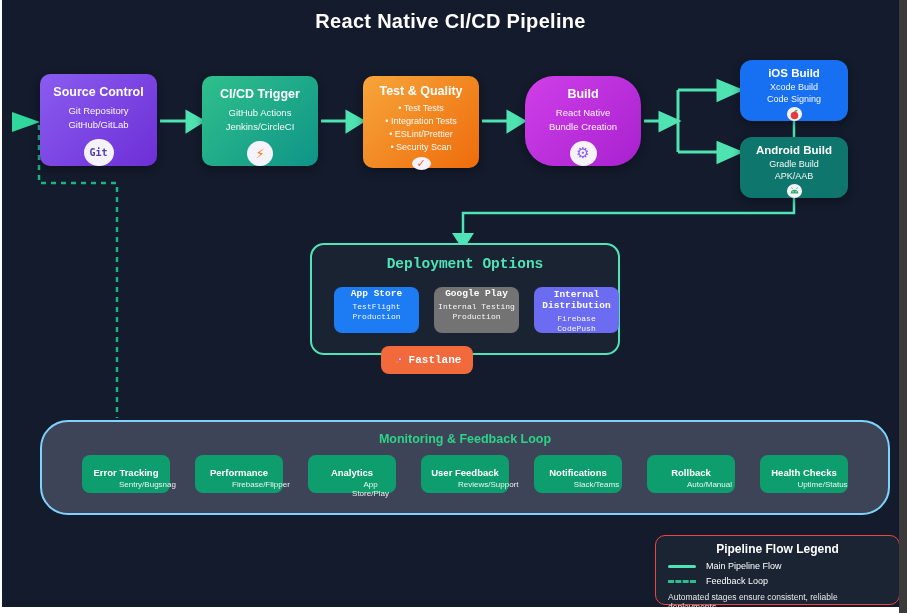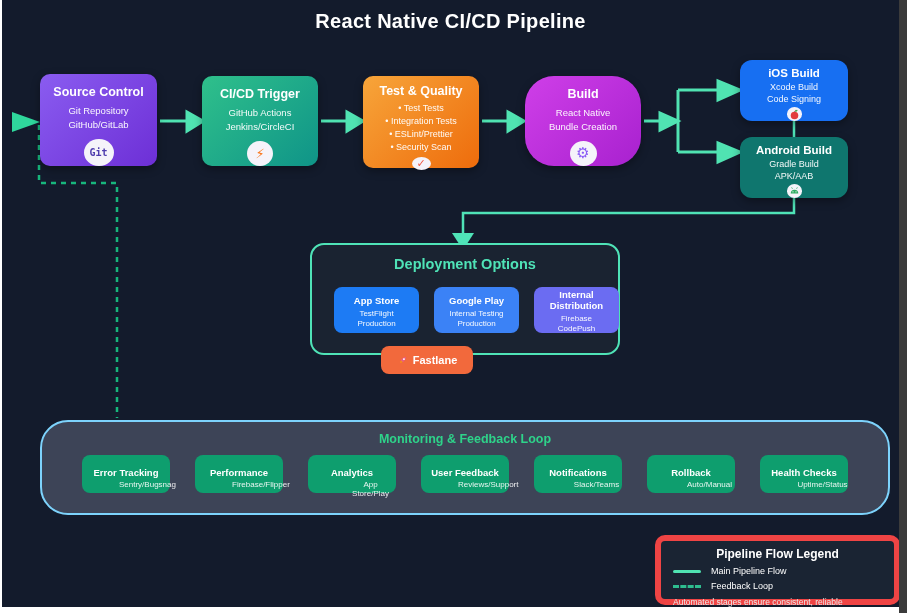--- a/index.html
+++ b/index.html
@@ -29,40 +29,40 @@
   .tq .stage-title { margin-top:8px; }
   .tq-bullets { font-size:9px; line-height:13px; margin-top:4px; color:rgba(255,255,255,.96); }
 
   .git-badge { width:30px; height:30px; font-family:"DejaVu Sans Mono","Liberation Mono",monospace; font-size:10px; font-weight:bold; color:#4f3dae; }
   .bolt-badge { width:26px; height:26px; font-size:13px; color:#f97316; }
   .check-badge { width:19px; height:19px; font-size:11px; font-weight:bold; color:#ef5844; margin-top:3px; }
   .gear-badge { width:27px; height:27px; font-size:15px; color:#8b5cf6; }
   .mini-badge { width:15px; height:15px; margin-top:2px; }
 
   
-  .deploy { position:absolute; left:308px; top:243px; width:310px; height:112px; border:2px solid #4fe3b7; border-radius:14px; background:#1a2331; }
+  .deploy { position:absolute; left:308px; top:243px; width:310px; height:112px; border:2px solid #4fe3b7; border-radius:14px; background:#1a2331;font-family:Liberation Mono, monospace; }
   .deploy-title { text-align:center; margin-top:11px; color:#4fe3b7; font-size:14.5px; font-weight:bold; }
-  .dopt { position:absolute; top:42px; width:85px; height:46px; border-radius:8px; color:#fff; text-align:center; padding-top:9px; }
+  .dopt { position:absolute; top:42px; width:85px; height:46px; border-radius:8px; color:#fff; text-align:center; padding-top:2px; }
   .dopt-title { font-size:9.5px; font-weight:bold; line-height:1.15; }
   .dopt-sub { font-size:8px; line-height:1.3; margin-top:2px; color:rgba(255,255,255,.95); }
   .dopt-appstore { left:22px;  background:#1d7bf4; }
-  .dopt-gplay    { left:122px; background:#3b82f6; }
+  .dopt-gplay    { left:122px; background:#737373; }
   .dopt-internal { left:222px; background:#6b6cf2; padding-top:3px; }
   .fastlane { position:absolute; left:69px; top:101px; width:92px; height:28px; background:#f2693c; border-radius:8px; color:#fff; font-size:11px; font-weight:bold; display:flex; align-items:center; justify-content:center; gap:5px; }
 
   
   .monitor { position:absolute; left:38px; top:420px; width:850px; height:95px; background:#3d4457; border:2px solid #7dd3fc; border-radius:28px; }
   .monitor-title { text-align:center; margin-top:10px; color:#2ed38a; font-size:12.5px; font-weight:bold; }
   .mon-row { position:absolute; left:0; top:33px; width:100%; padding:0 40px; display:flex; justify-content:space-between; }
   .mitem { width:88px; height:38px; background:#0e9e6e; border-radius:8px; color:#fff; text-align:center; padding-top:12px; }
   .mitem-title { font-size:9.5px; font-weight:bold; }
   .mitem-sub { font-size:8px; margin-top:2px; color:rgba(255,255,255,.9);margin-left:37px; }
 
   
-  .legend { position:absolute; left:653px; top:535px; width:245px; height:70px; background:#1a2433; border:6px solid #ef4444; border-radius:10px; padding:6px 12px 0; }
+  .legend { position:absolute; left:653px; top:535px; width:245px; height:70px; background:#1a2433; border:1px solid #ef4444; border-radius:10px; padding:6px 12px 0; }
   .legend-title { text-align:center; color:#fff; font-size:12px; font-weight:bold; }
   .legend-row { display:flex; align-items:center; gap:10px; margin-top:5px; }
   .sw-solid { width:28px; height:3px; background:#50e3b2; border-radius:2px; }
   .sw-dashed { width:28px; height:0; border-top:3px dashed #2ebd8f; }
   .legend-label { color:#fff; font-size:9px; }
   .legend-note { color:#e9e9e9; font-size:8.5px; margin-top:6px; }
 </style>
 </head>
 <body>
 

